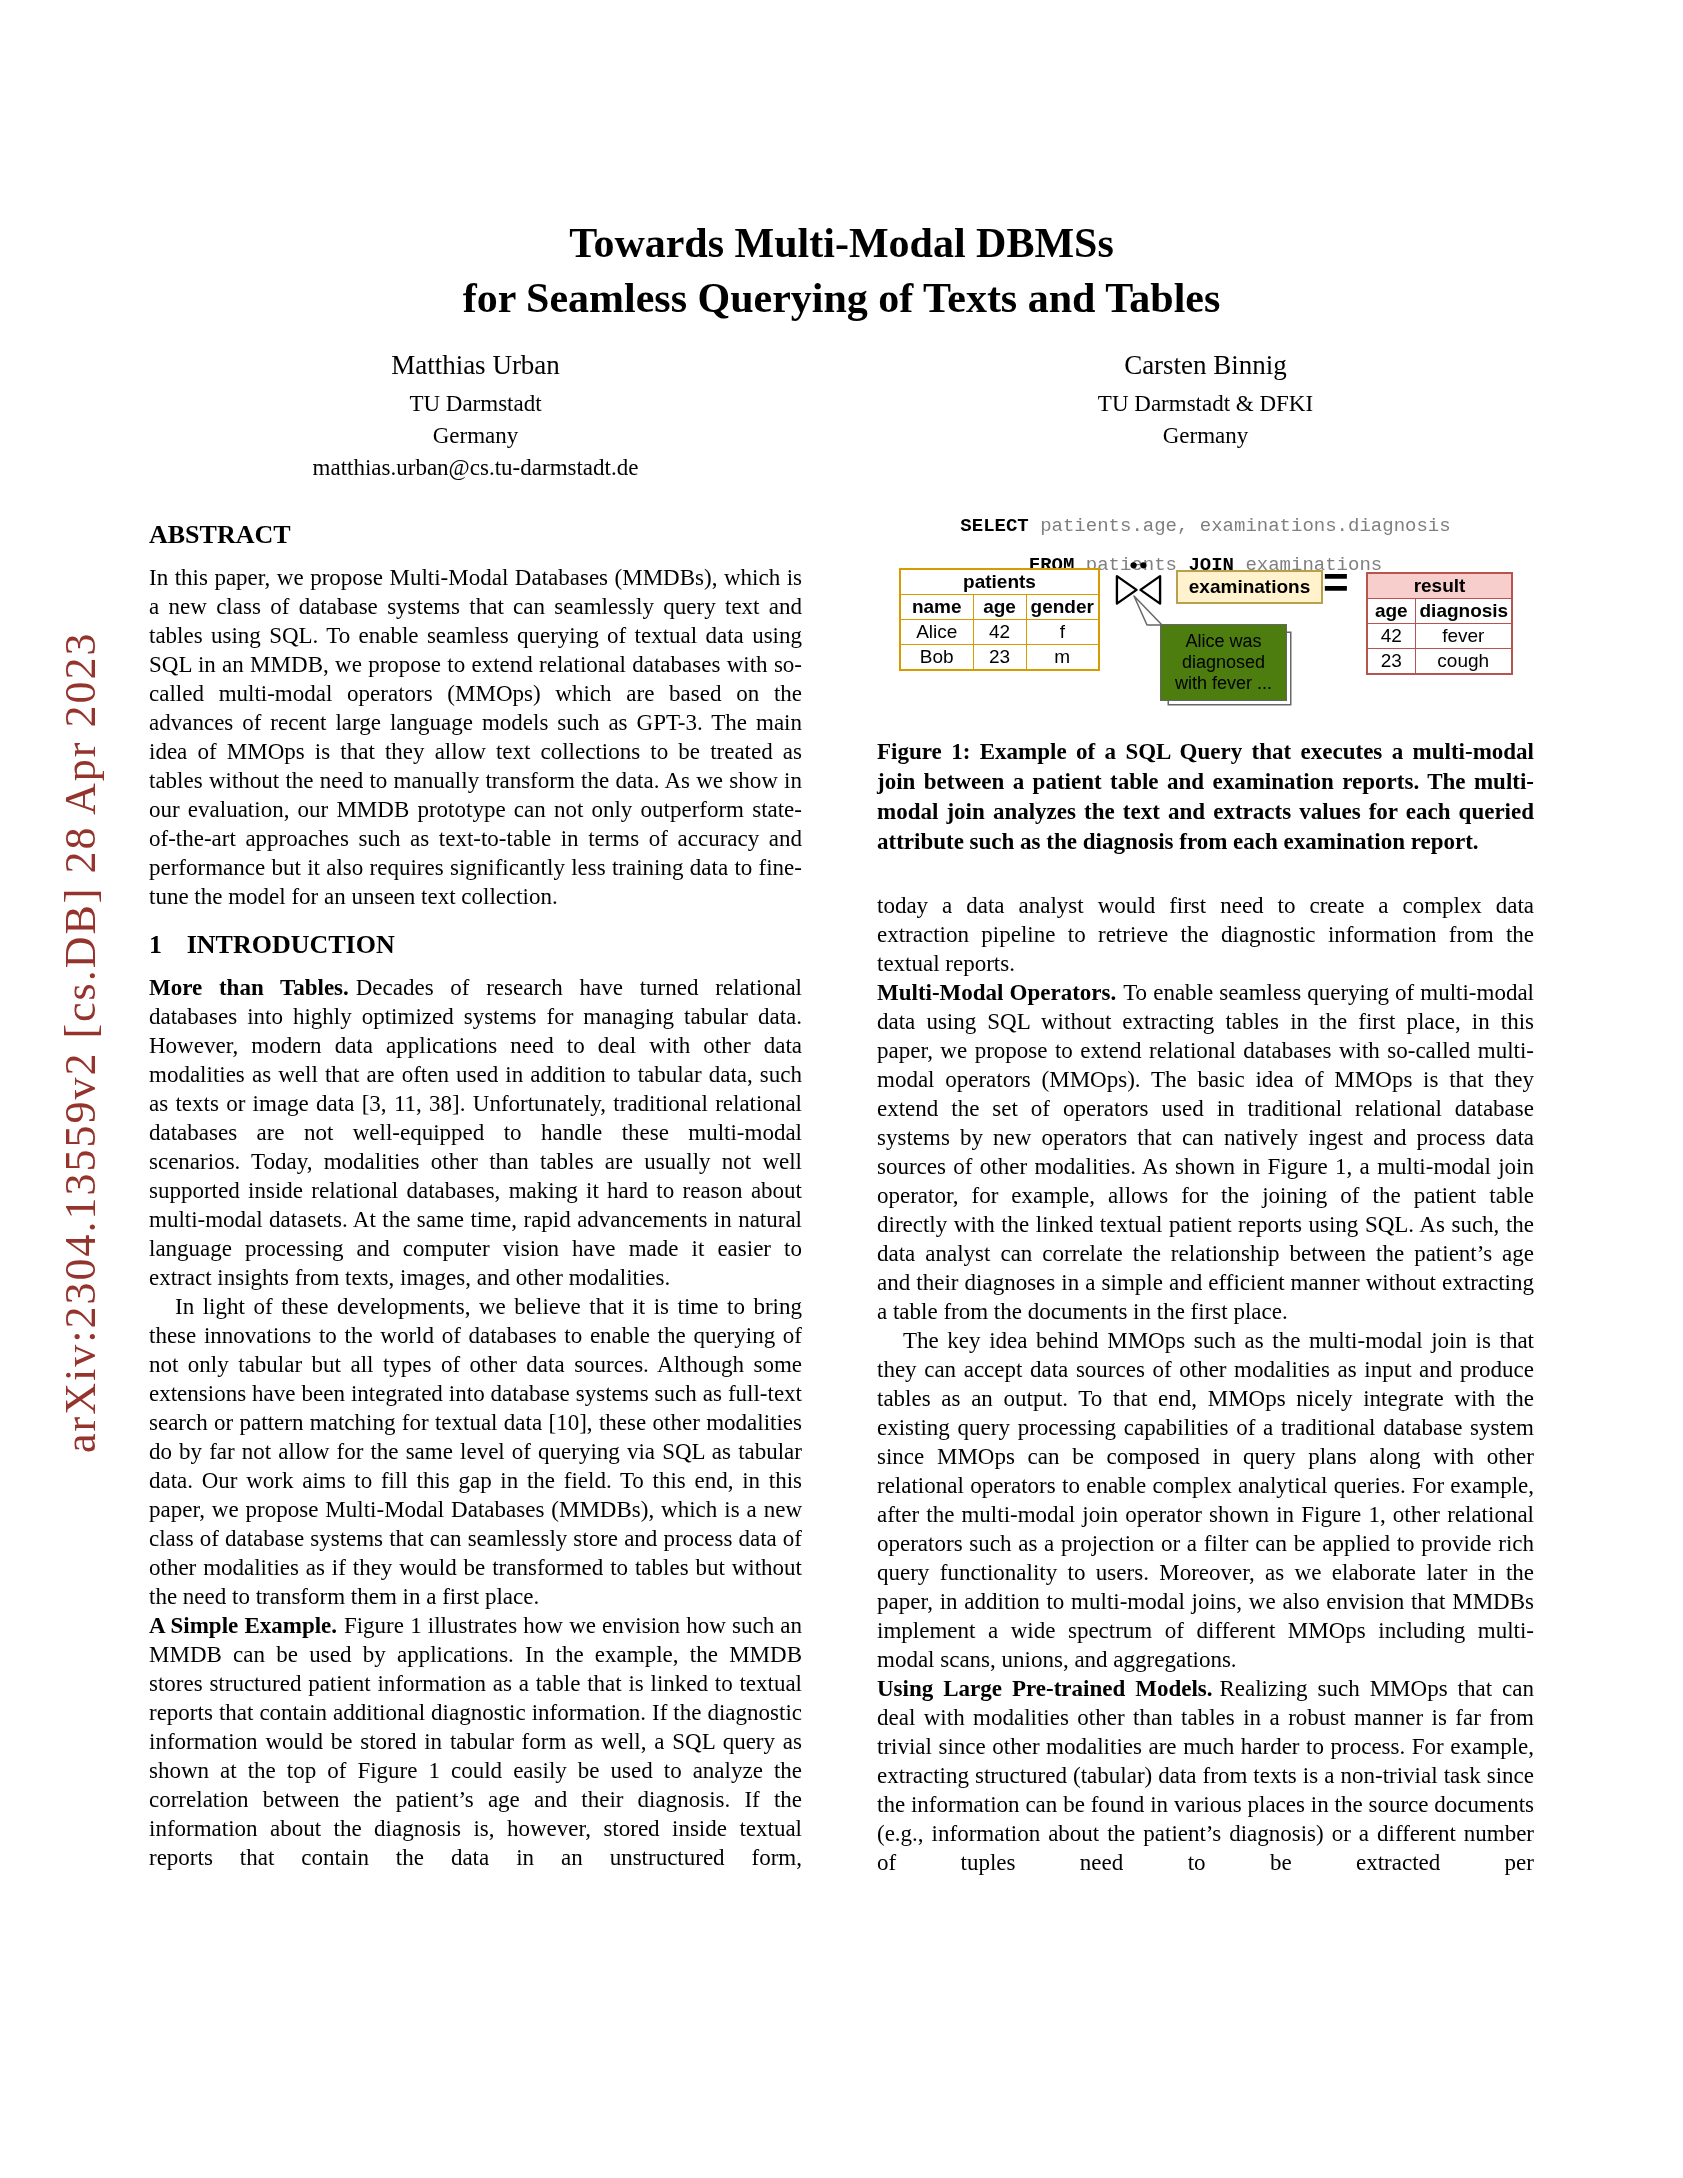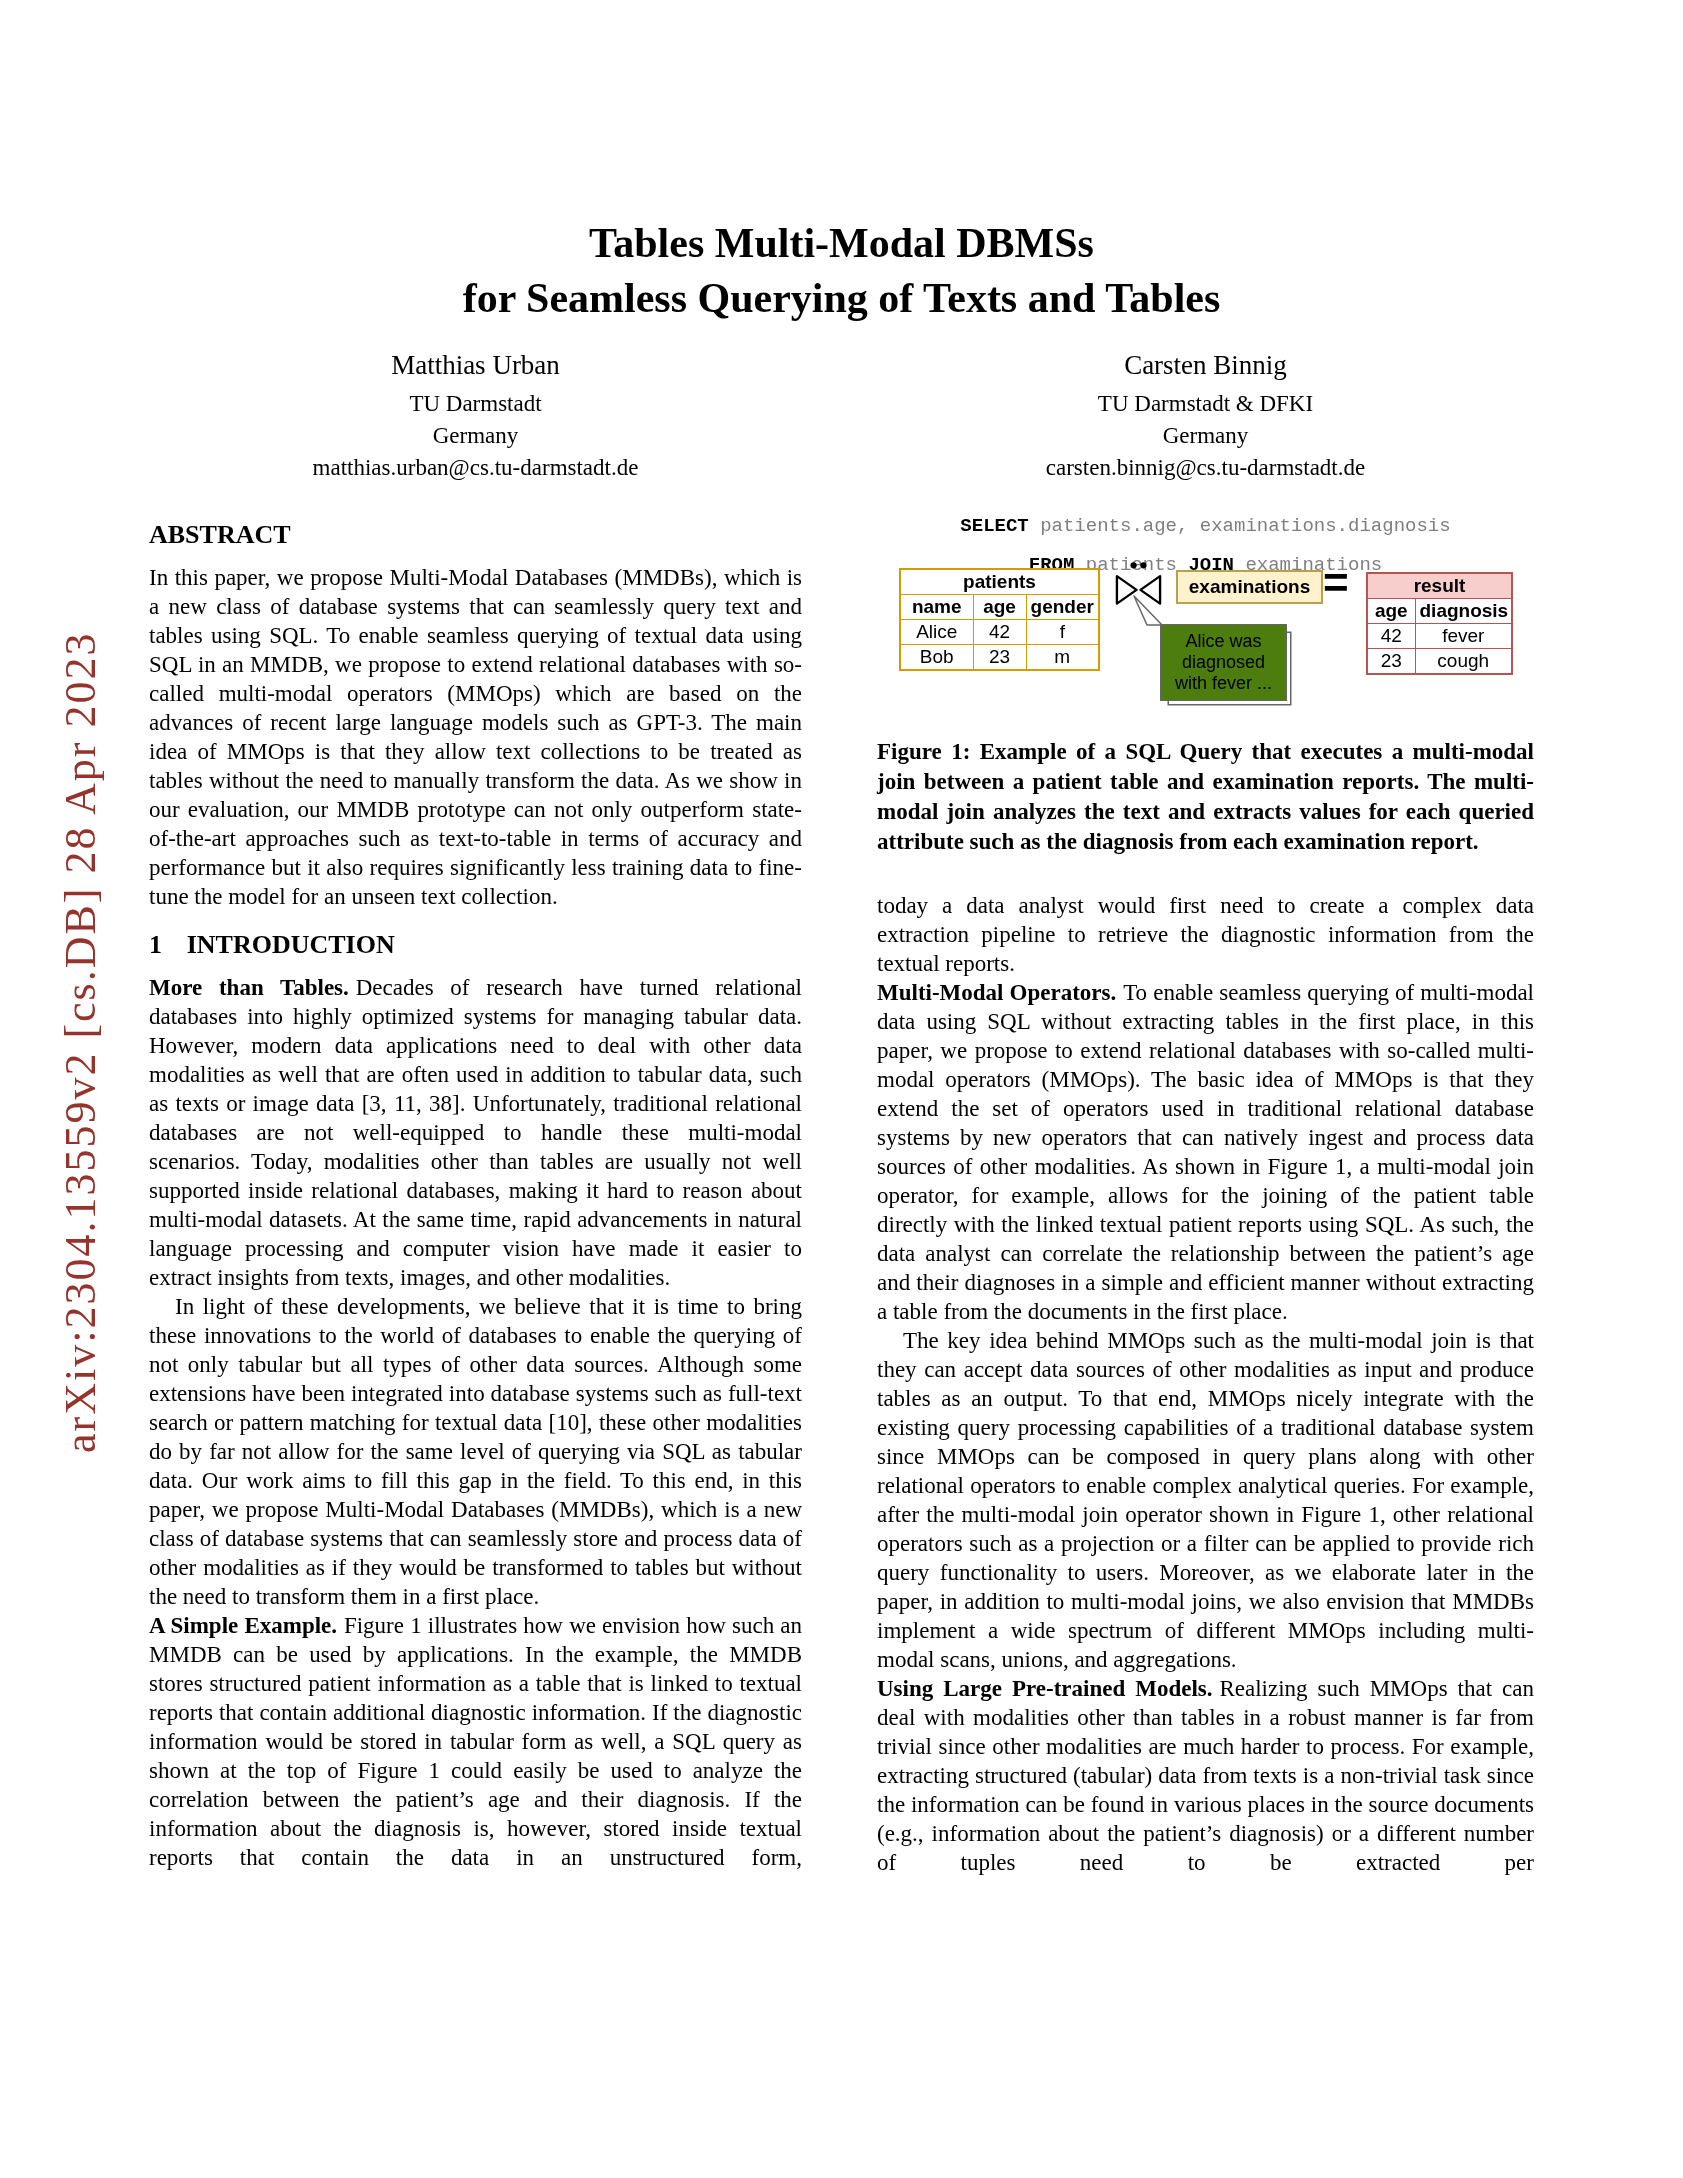--- a/index.html
+++ b/index.html
@@ -79,36 +79,35 @@
 
   .figure-caption { position:absolute; left:877px; top:737px; width:657px;
                     font-size:23px; line-height:30px; font-weight:bold; text-align:justify; }
 </style>
 </head>
 <body>
 
 <div class="arxiv-stamp">arXiv:2304.13559v2  [cs.DB]  28 Apr 2023</div>
 
 <div class="paper-title">
-  <div>Tables Multi-Modal DBMSs</div>
+  <div>Towards Multi-Modal DBMSs</div>
   <div>for Seamless Querying of Texts and Tables</div>
 </div>
 
 <div class="authors-row">
   <div class="author-block a0">
     <div class="author-name">Matthias Urban</div>
     <div class="author-line">TU Darmstadt</div>
     <div class="author-line">Germany</div>
     <div class="author-line">matthias.urban@cs.tu-darmstadt.de</div>
   </div>
   <div class="author-block a1">
     <div class="author-name">Carsten Binnig</div>
     <div class="author-line">TU Darmstadt &amp; DFKI</div>
     <div class="author-line">Germany</div>
-    <div class="author-line">carsten.binnig@cs.tu-darmstadt.de</div>
   </div>
 </div>
 
 <div class="col col-left">
   <div class="section-heading">ABSTRACT</div>
   <p class="para">In this paper, we propose Multi-Modal Databases (MMDBs), which is a new class of database systems that can seamlessly query text and tables using SQL. To enable seamless querying of textual data using SQL in an MMDB, we propose to extend relational databases with so-called multi-modal operators (MMOps) which are based on the advances of recent large language models such as GPT-3. The main idea of MMOps is that they allow text collections to be treated as tables without the need to manually transform the data. As we show in our evaluation, our MMDB prototype can not only outperform state-of-the-art approaches such as text-to-table in terms of accuracy and performance but it also requires significantly less training data to fine-tune the model for an unseen text collection.</p>
 
   <div class="section-heading spaced">
     <span class="section-number">1</span><span>INTRODUCTION</span>
   </div>

